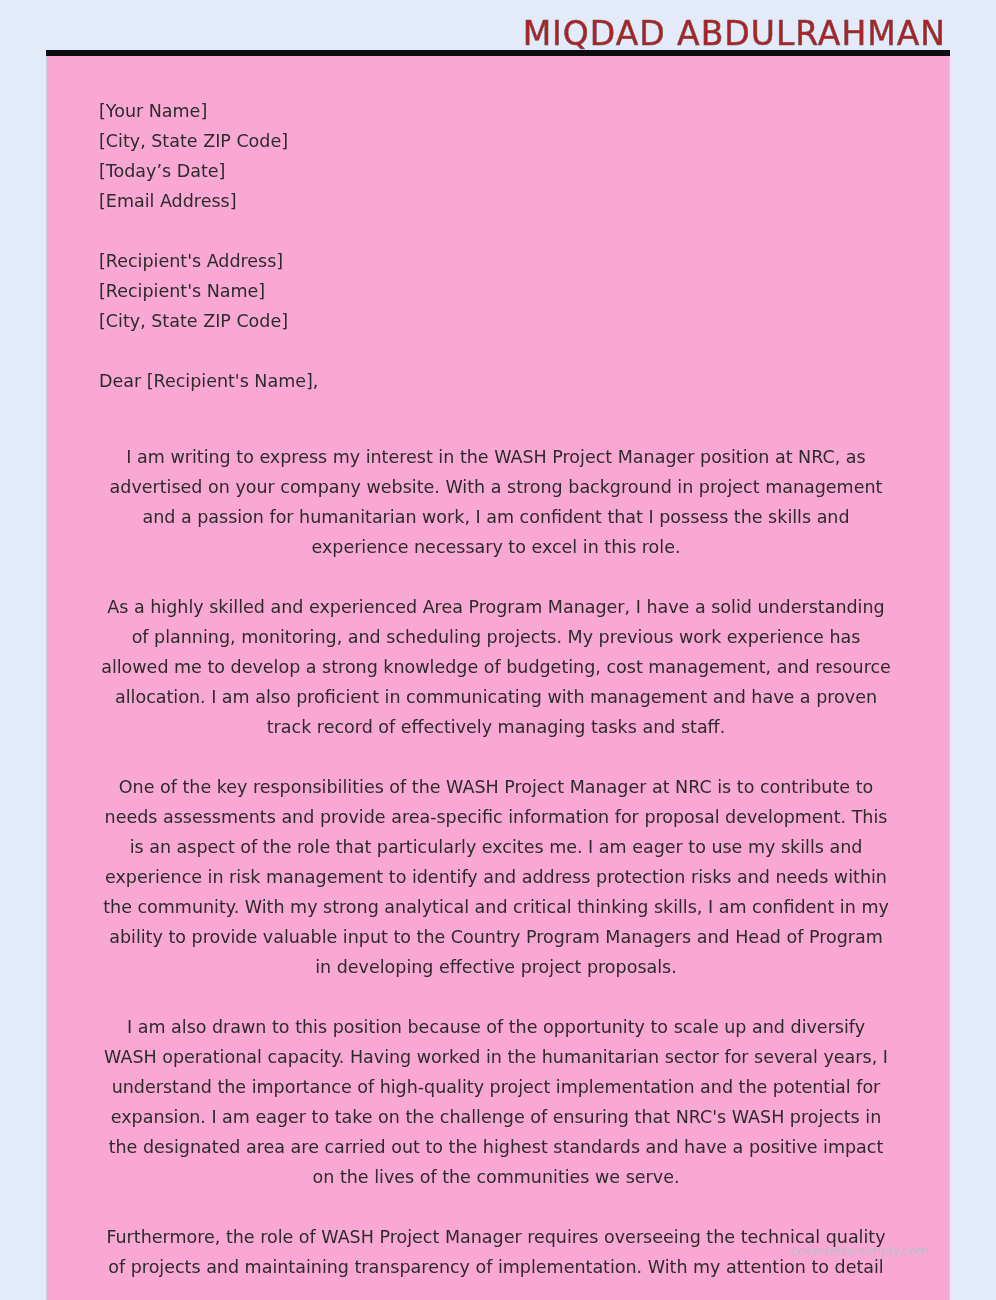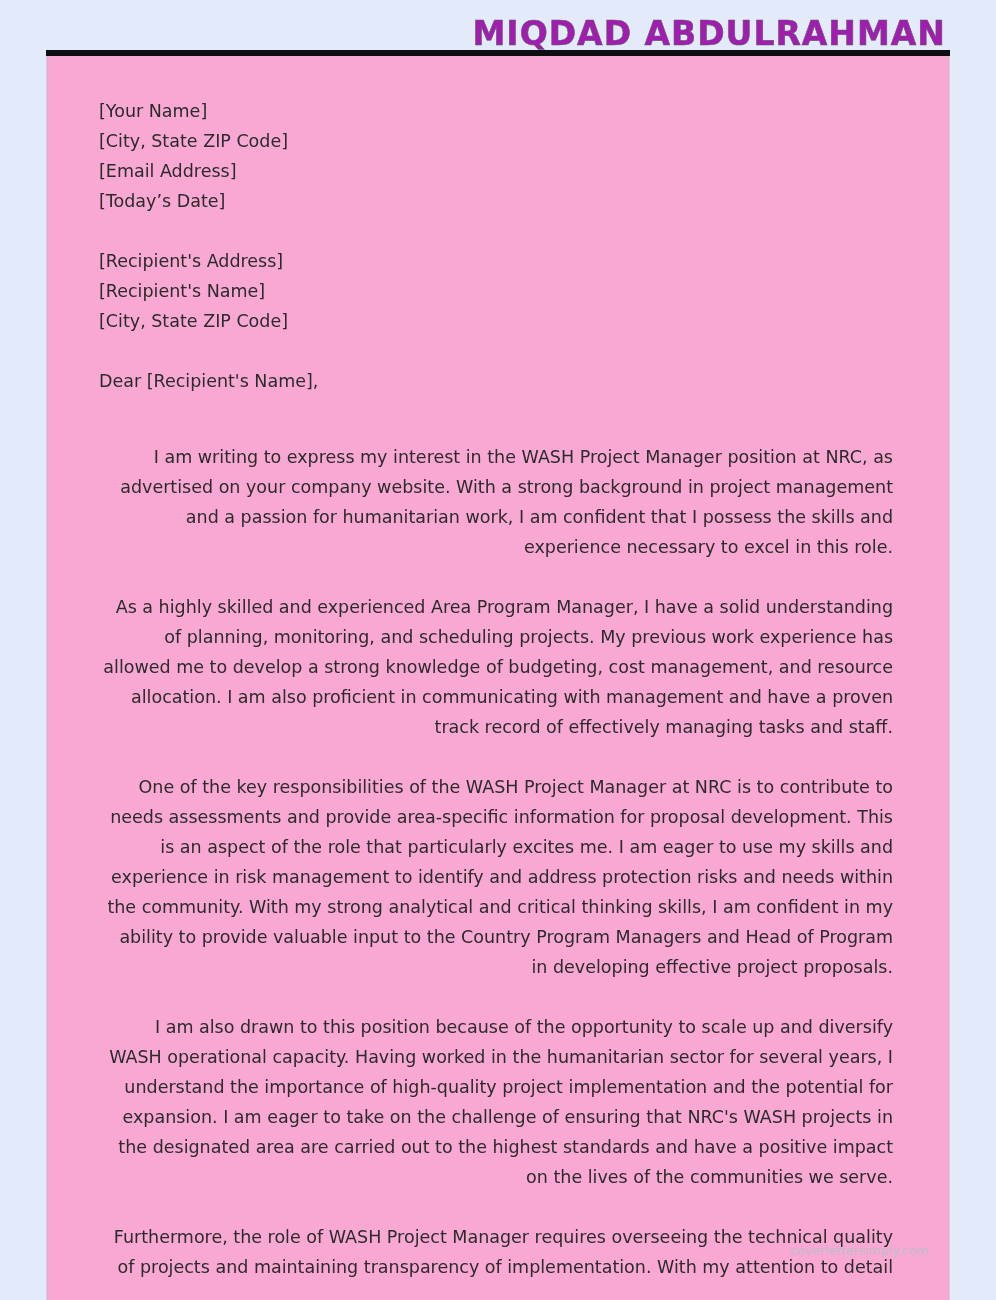--- a/index.html
+++ b/index.html
@@ -29,23 +29,23 @@
     display: flex;
     align-items: flex-end;
     justify-content: flex-end;
     padding-right: 50px;
     box-sizing: border-box;
   }
   .header-name {
     font-family: "DejaVu Sans", sans-serif;
     font-size: 33px;
     letter-spacing: 1px;
-    color: #a21caf;
+    color: #b91c1c;
     -webkit-text-stroke: 0.6px #5c6068;
-    font-weight: 700;
+    font-weight: 400;
     line-height: 1;
     padding-bottom: 4px;
     white-space: nowrap;
   }
   .rule {
     position: absolute;
     top: 50px;
     left: 46px;
     right: 46px;
     height: 6px;
@@ -71,21 +71,21 @@
     font-family: "DejaVu Sans", sans-serif;
   }
   .addr-line {
     white-space: nowrap;
   }
   .block {
     margin-bottom: 30px;
   }
   .para {
     margin: 0 0 30px 0;
-    text-align: right;
+    text-align: center;
   }
   .salutation {
     margin: 0 0 46px 0;
   }
   .watermark {
     position: absolute;
     right: 67px;
     bottom: 42px;
     font-size: 12.5px;
     color: #b9bec9;
@@ -103,22 +103,22 @@
   </div>
 
   <div class="rule"></div>
 
   <div class="sheet">
     <div class="letter">
 
       <div class="block">
         <div class="addr-line">[Your Name]</div>
         <div class="addr-line">[City, State ZIP Code]</div>
+        <div class="addr-line">[Today’s Date]</div>
         <div class="addr-line">[Email Address]</div>
-        <div class="addr-line">[Today’s Date]</div>
       </div>
 
       <div class="block">
         <div class="addr-line">[Recipient's Address]</div>
         <div class="addr-line">[Recipient's Name]</div>
         <div class="addr-line">[City, State ZIP Code]</div>
       </div>
 
       <p class="salutation">Dear [Recipient's Name],</p>
 

